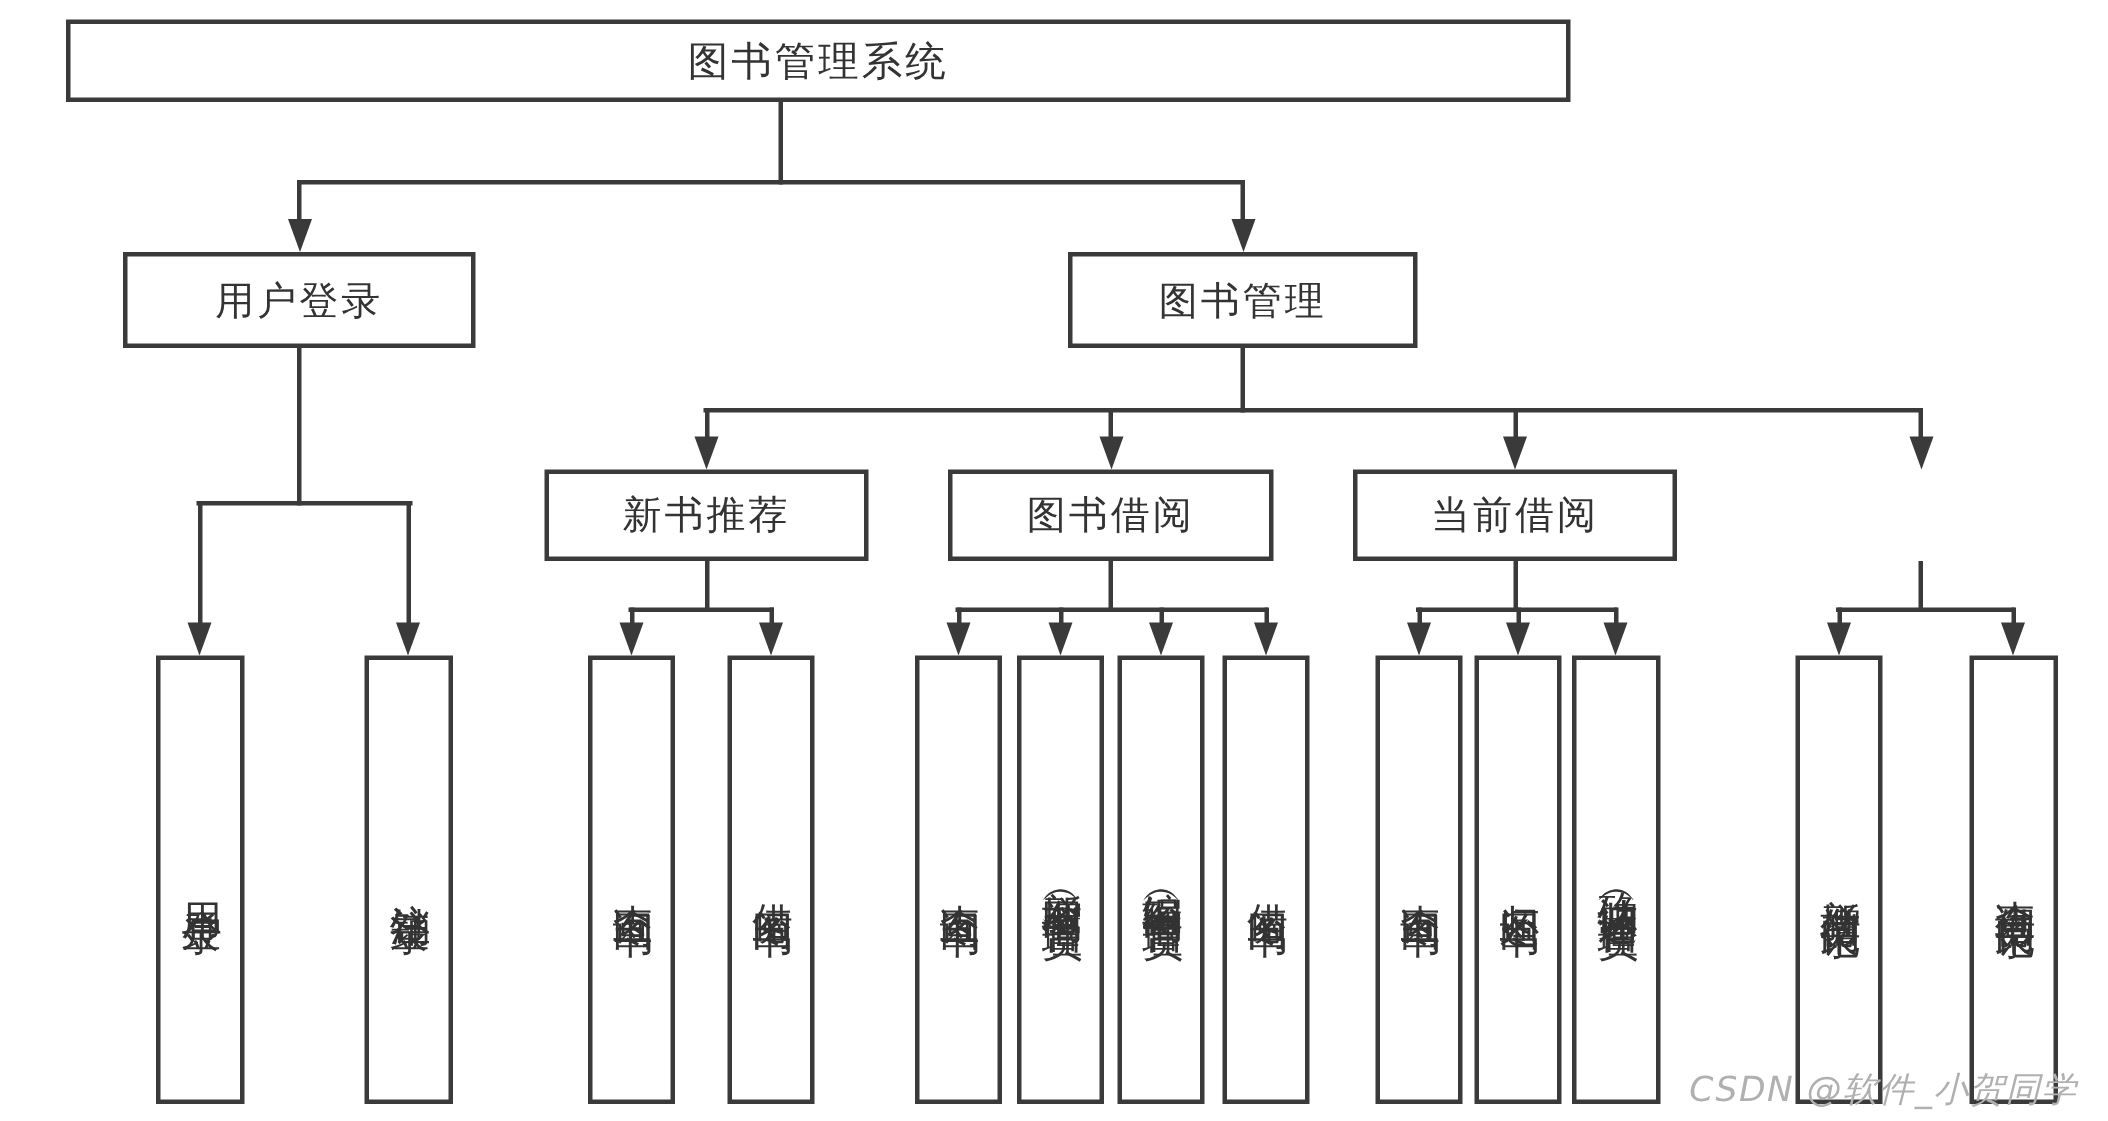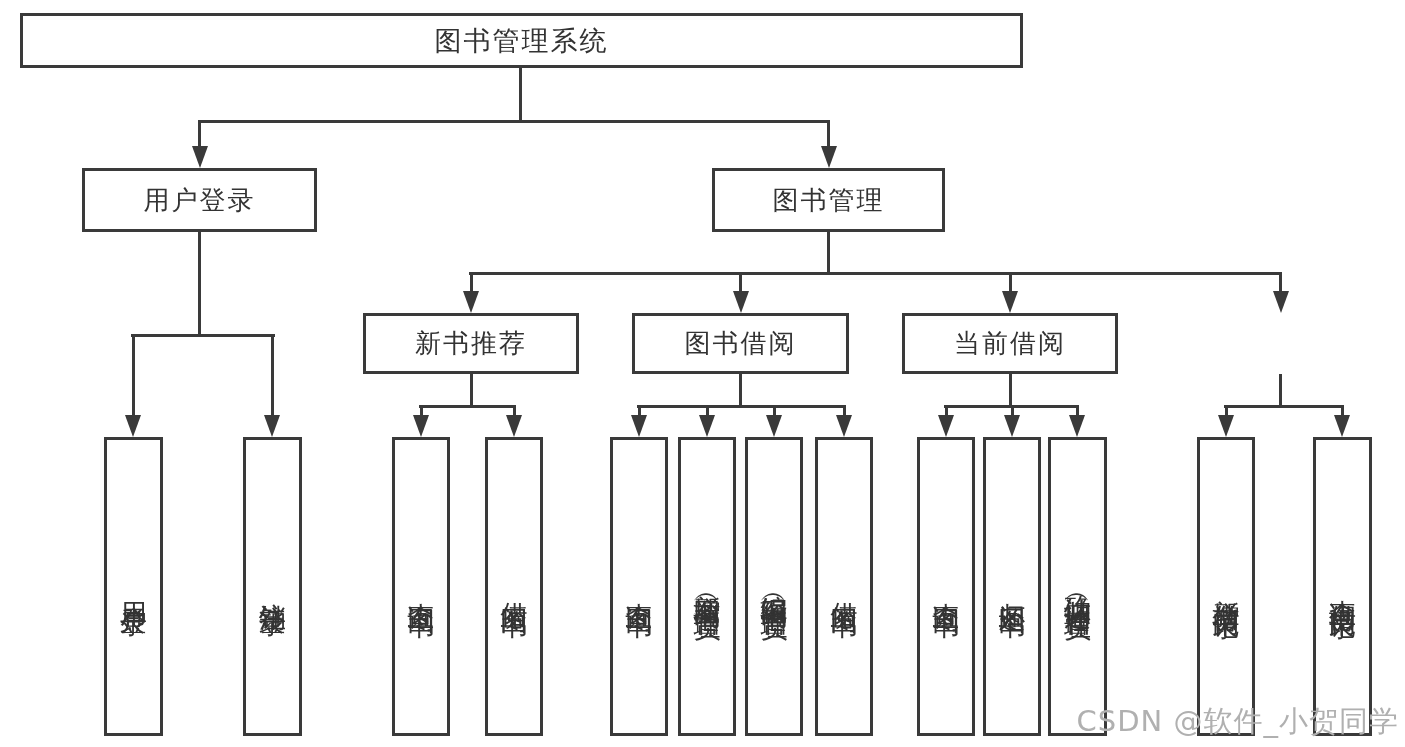--- a/index.html
+++ b/index.html
@@ -13,34 +13,34 @@
     position:relative;width:1405px;height:747px;background:var(--background);
     font-family:"DejaVu Sans","Liberation Sans",sans-serif;color:var(--text);
     overflow:hidden;
   }
   .box{
     position:absolute;box-sizing:border-box;border:3px solid var(--line);
     background:var(--background);display:flex;align-items:center;justify-content:center;
     color:var(--text);
   }
   .box.h{font-size:26px;letter-spacing:2px;white-space:nowrap;}
-  .box.root{font-size:27px;}
+  .box.root{font-size:27px;margin-left:24px;}
   .box.v{
     font-size:27px;writing-mode:vertical-rl;text-orientation:mixed;
     letter-spacing:3px;
   }
   .l{position:absolute;background:var(--line);}
   .tri{
     position:absolute;width:0;height:0;
     border-left:8px solid transparent;border-right:8px solid transparent;
     border-top:22px solid var(--line);
   }
   .watermark{
-    position:absolute;right:6px;bottom:5px;font-size:29px;
-    color:var(--watermark);white-space:nowrap;letter-spacing:1px;
+    position:absolute;right:20px;bottom:5px;font-size:23px;
+    color:var(--watermark);white-space:nowrap;letter-spacing:1px;font-style:italic;
   }
 </style>
 </head>
 <body>
 
 <div class="canvas">
 
   <div class="box h root" style="left:20px;top:13px;width:1003px;height:55px;">图书管理系统</div>
 
   <div class="box h" style="left:82px;top:168px;width:235px;height:64px;">用户登录</div>

